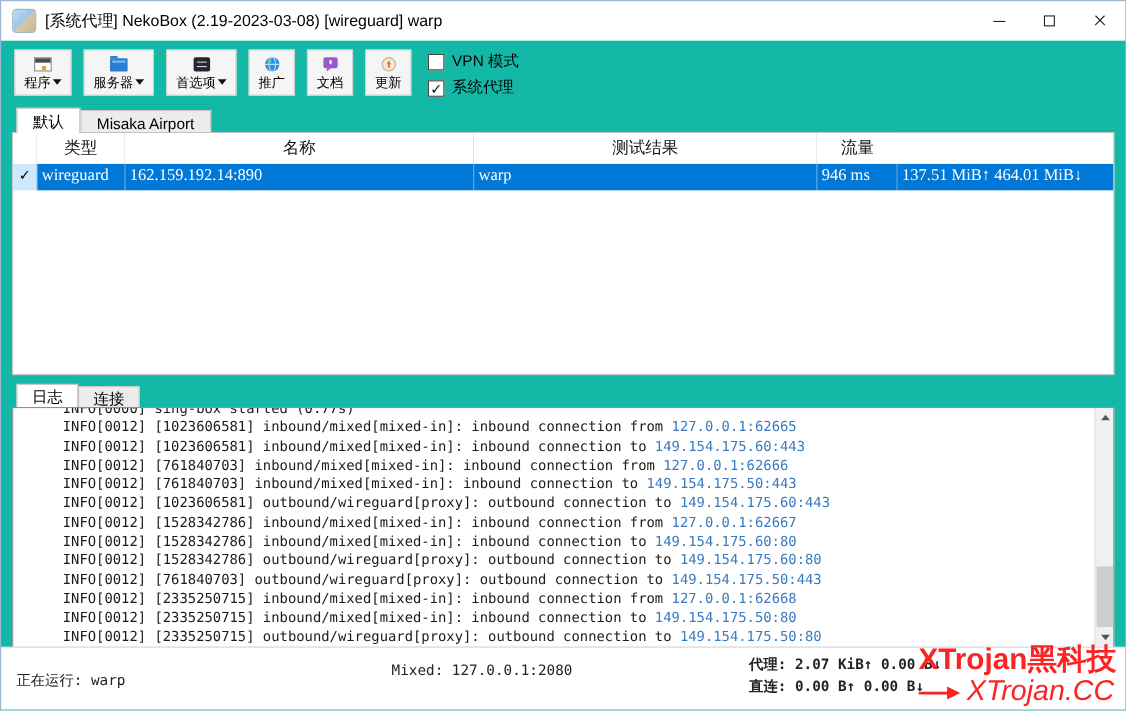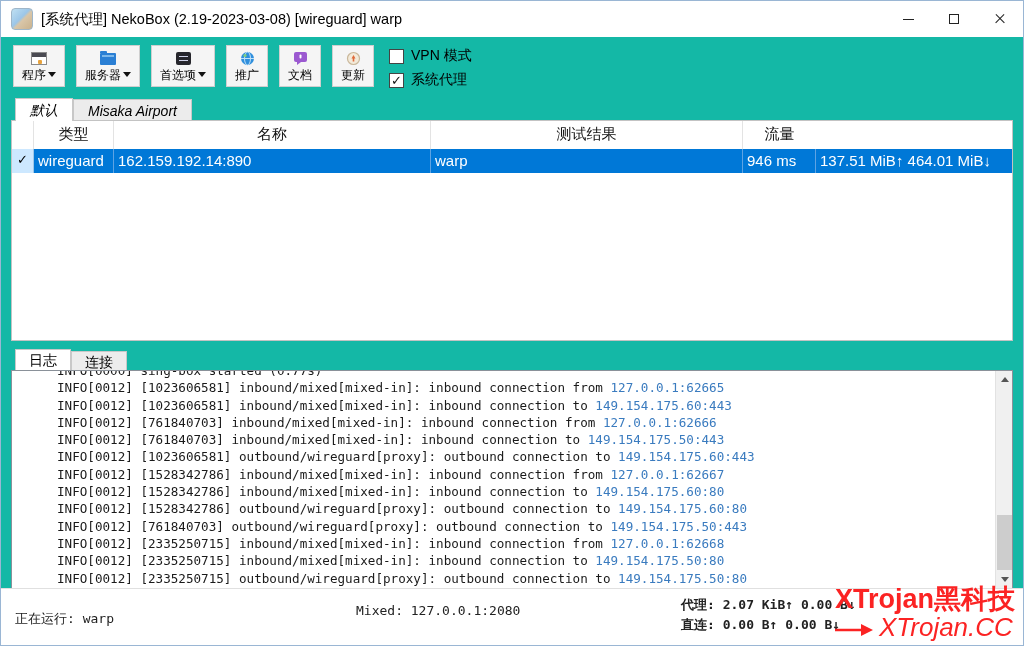--- a/index.html
+++ b/index.html
@@ -28,28 +28,28 @@
     border:1px solid #cfcfcf; background:#f5f5f5; height:42px; padding:3px 8px 2px 8px; margin-right:11px; }
   .tb-btn .lbl-row { display:flex; align-items:center; font-size:12px; line-height:16px; }
   .caret { width:0; height:0; border-left:4px solid transparent; border-right:4px solid transparent; border-top:5px solid #111; margin-left:2px; }
   .tb-ic { height:15px; margin-bottom:1px; display:flex; align-items:center; }
   .chk-group { margin-left:4px; padding-top:2px; }
   .chk-row { display:flex; align-items:center; margin-bottom:6px; font-size:14px; }
   .chk-box { width:15px; height:15px; border:1.5px solid #444; background:#fff; margin-right:7px;
     display:flex; align-items:center; justify-content:center; font-size:13px; line-height:13px; color:#111; }
 
   
-  .tabs { display:flex; margin:4px 0 0 14px; height:23px; align-items:center;font-style:italic; }
+  .tabs { display:flex; margin:4px 0 0 14px; height:23px; align-items:flex-end; }
   .tab { font-size:14px; padding:3px 14px 2px 14px; border:1px solid #c8c8c8; border-bottom:none;
     background:#ececec; color:#000; height:21px; }
   .tab.active { background:#fff; height:23px; position:relative; z-index:2; }
 
   
   .table-wrap { margin:0 10px; border:1px solid #c3c3c3; height:221px; background:#fff; position:relative; top:-1px; }
-  .tbl-grid { display:grid; grid-template-columns:22px 80px 317px 312px 73px 1fr; }
+  .tbl-grid { display:grid; grid-template-columns:22px 80px 317px 312px 73px 1fr;font-family:Liberation Serif, serif; }
   .th { font-size:15px; text-align:center; padding:4px 0 5px 0; background:#fff; border-right:1px solid #e3e3e3; color:#111; }
   .th:last-child { border-right:none; }
   .row-sel .td { background:#0078d7; color:#fff; font-size:15px; padding:3px 4px 4px 4px; border-right:1px solid #5ea3e3; white-space:nowrap; overflow:hidden; }
   .row-sel .td:last-child { border-right:none; }
   .td-check { background:#cde8ff !important; color:#000 !important; text-align:center; padding:3px 0 4px 0 !important; border-right:1px solid #9ec7e8 !important; font-size:13px !important; }
 
   
   .log-tabs { display:flex; margin:7px 0 0 14px; height:22px; align-items:flex-end; }
   .log-tab { font-size:14px; padding:2px 13px 2px 13px; border:1px solid #c8c8c8; border-bottom:none; background:#ececec; height:20px; }
   .log-tab.active { background:#fff; height:22px; }

